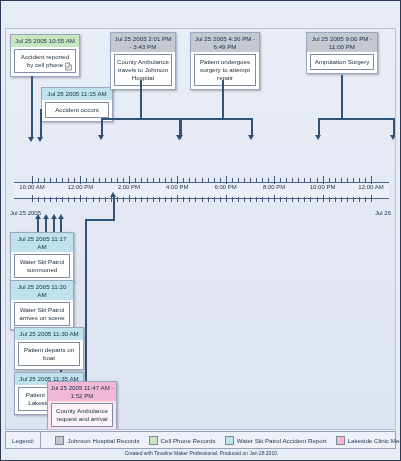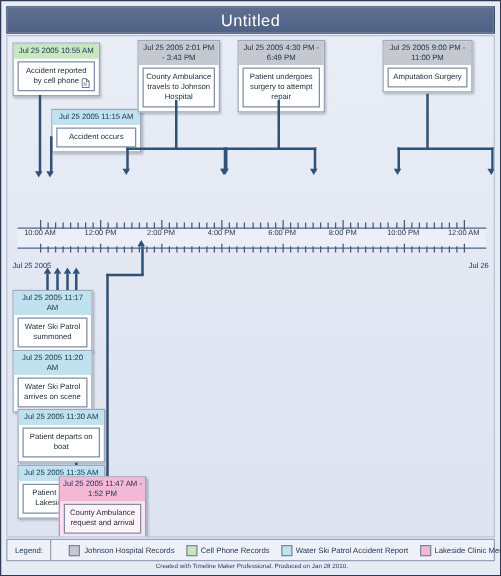--- a/index.html
+++ b/index.html
@@ -64,23 +64,20 @@
   .legend .tx{font-size:6.2px;color:#1d3350;white-space:nowrap;}
 
   .footer{position:absolute;left:0;top:449px;width:401px;text-align:center;
           font-size:5px;color:#253a5c;}
 </style>
 </head>
 <body>
 
 <div id="app">
 
-  <div class="titlebar">
-    <span class="ttl">Untitled</span>
-  </div>
 
   <div class="canvas">
 
     <div class="card c-green" style="left:4px;top:5px;width:70px;">
       <div class="hd">Jul 25 2005 10:55 AM</div>
       <div class="bd">
         <span>Accident reported by cell phone</span>
         <svg class="docicon" viewBox="0 0 10 12">
           <path d="M1 1 h5 l3 3 v7 h-8 z" fill="#ffffff" stroke="#51627c" stroke-width="1"></path>
           <path d="M6 1 v3 h3" fill="none" stroke="#51627c" stroke-width="1"></path>

